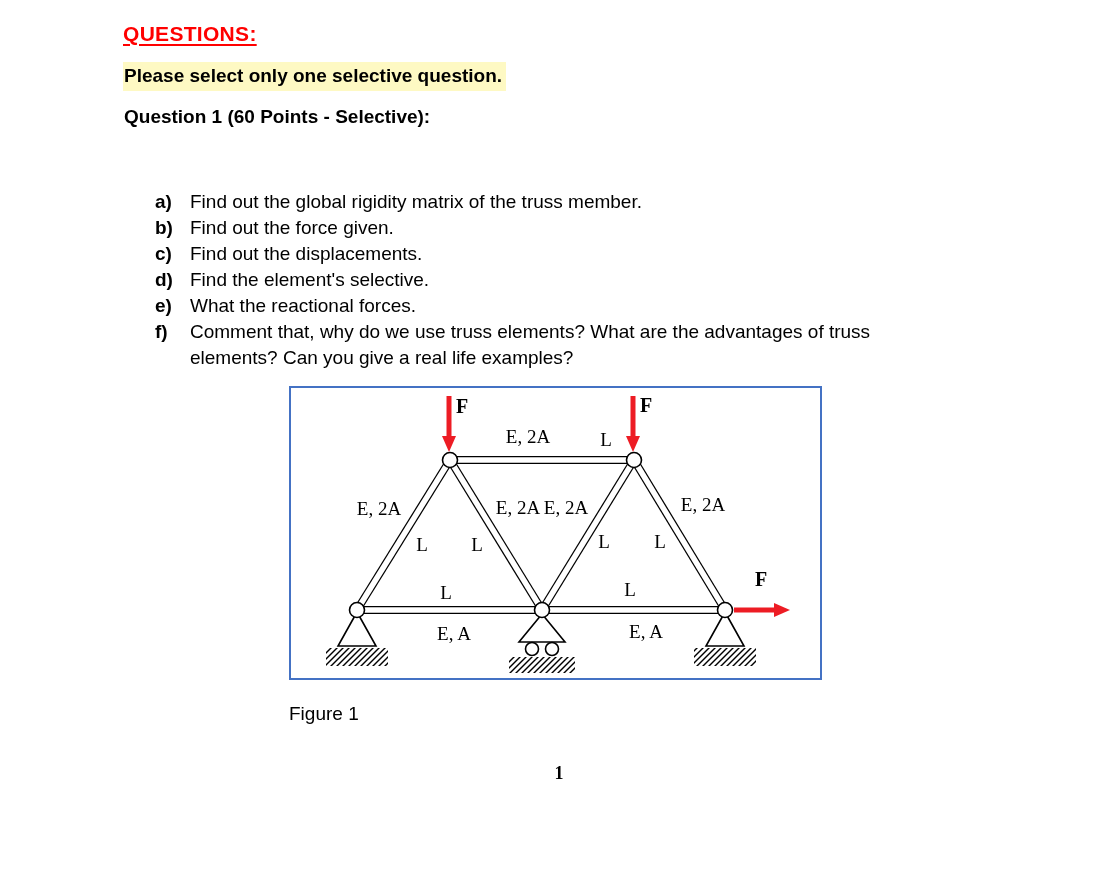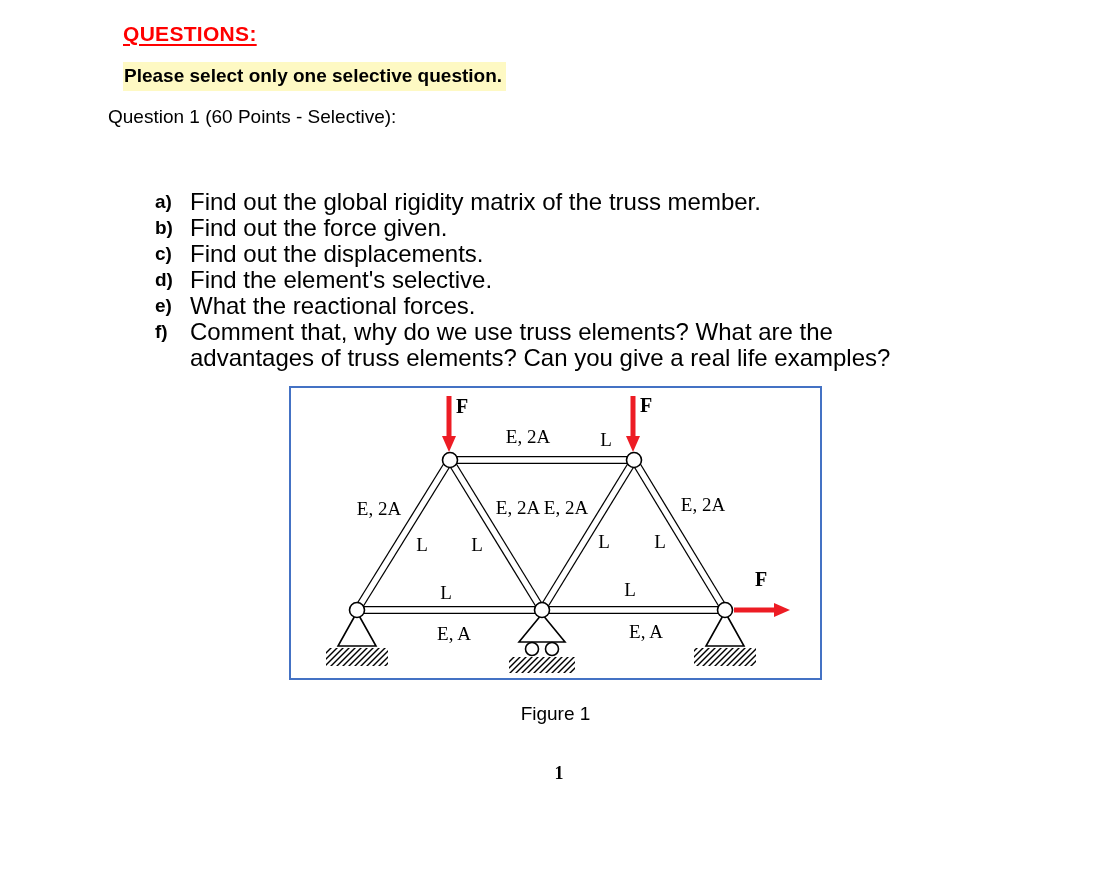--- a/index.html
+++ b/index.html
@@ -19,47 +19,47 @@
     text-decoration-thickness: 2px; text-underline-offset: 3px;
     letter-spacing: 0.3px;
   }
   .q-notice { position: absolute; left: 123px; top: 62px; }
   .q-notice .hl {
     background: #fef9c3;
     font-size: 19px; font-weight: bold; color: #000;
     padding: 3px 4px 4px 1px; display: inline-block;
   }
   .q-title {
-    position: absolute; left: 108px; top: 106px;
-    font-size: 19px; font-weight: normal; text-align: center;
+    position: absolute; left: 124px; top: 106px;
+    font-size: 19px; font-weight: bold; text-align: center;
   }
   .q-intro {
     position: absolute; left: 123px; top: 147px;
     font-size: 19px;
   }
   .q-list {
     position: absolute; left: 155px; top: 189px;
     list-style: none; margin: 0; padding: 0;
   }
   .q-item { display: flex; align-items: flex-start; }
   .q-item .marker {
     flex: 0 0 35px; font-size: 19px; font-weight: bold; line-height: 26px;
   }
   .q-item .txt {
-    width: 740px; font-size: 24px; line-height: 26px;
+    width: 740px; font-size: 19px; line-height: 26px;
   }
   .figure-box {
     position: absolute; left: 289px; top: 386px;
     width: 529px; height: 290px;
     border: 2px solid #4472C4;
     background: #ffffff;
   }
   .figure-caption {
     position: absolute; left: 289px; top: 703px; width: 533px;
-    text-align: center; font-size: 19px;
+    text-align: left; font-size: 19px;
   }
   .page-number {
     position: absolute; left: 0; top: 763px; width: 1118px;
     text-align: center;
     font-family: "Liberation Serif", "DejaVu Serif", serif;
     font-size: 18px; font-weight: bold;
   }
   .truss-label {
     font-family: "Liberation Serif", "DejaVu Serif", serif;
     font-size: 19px; fill: #000;

